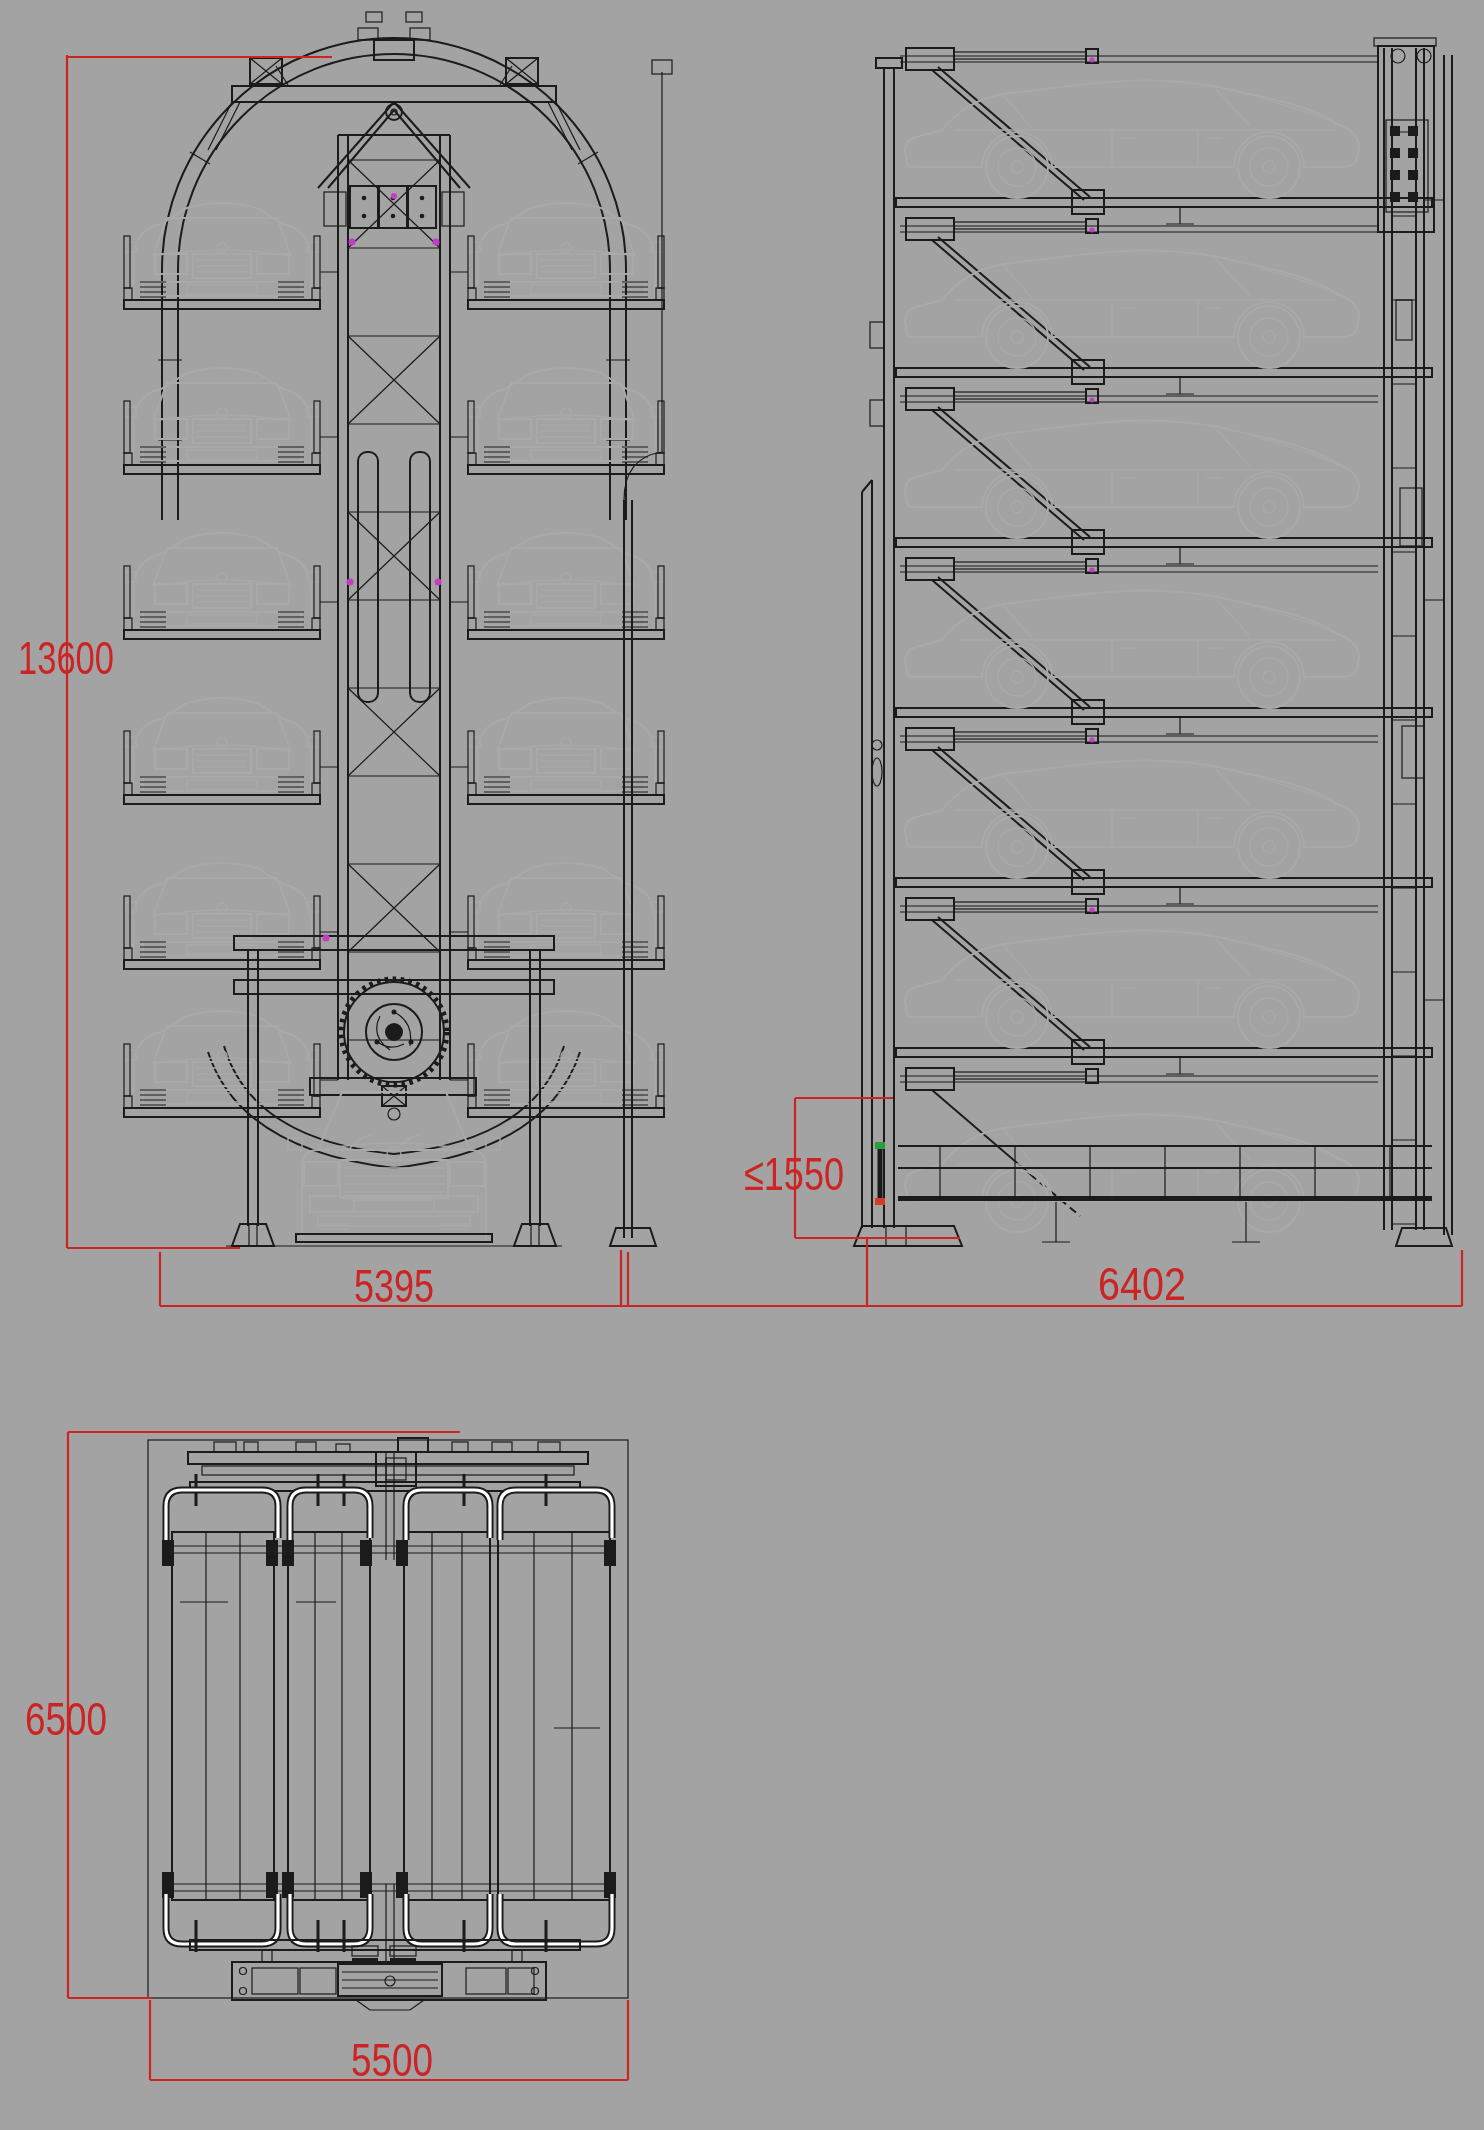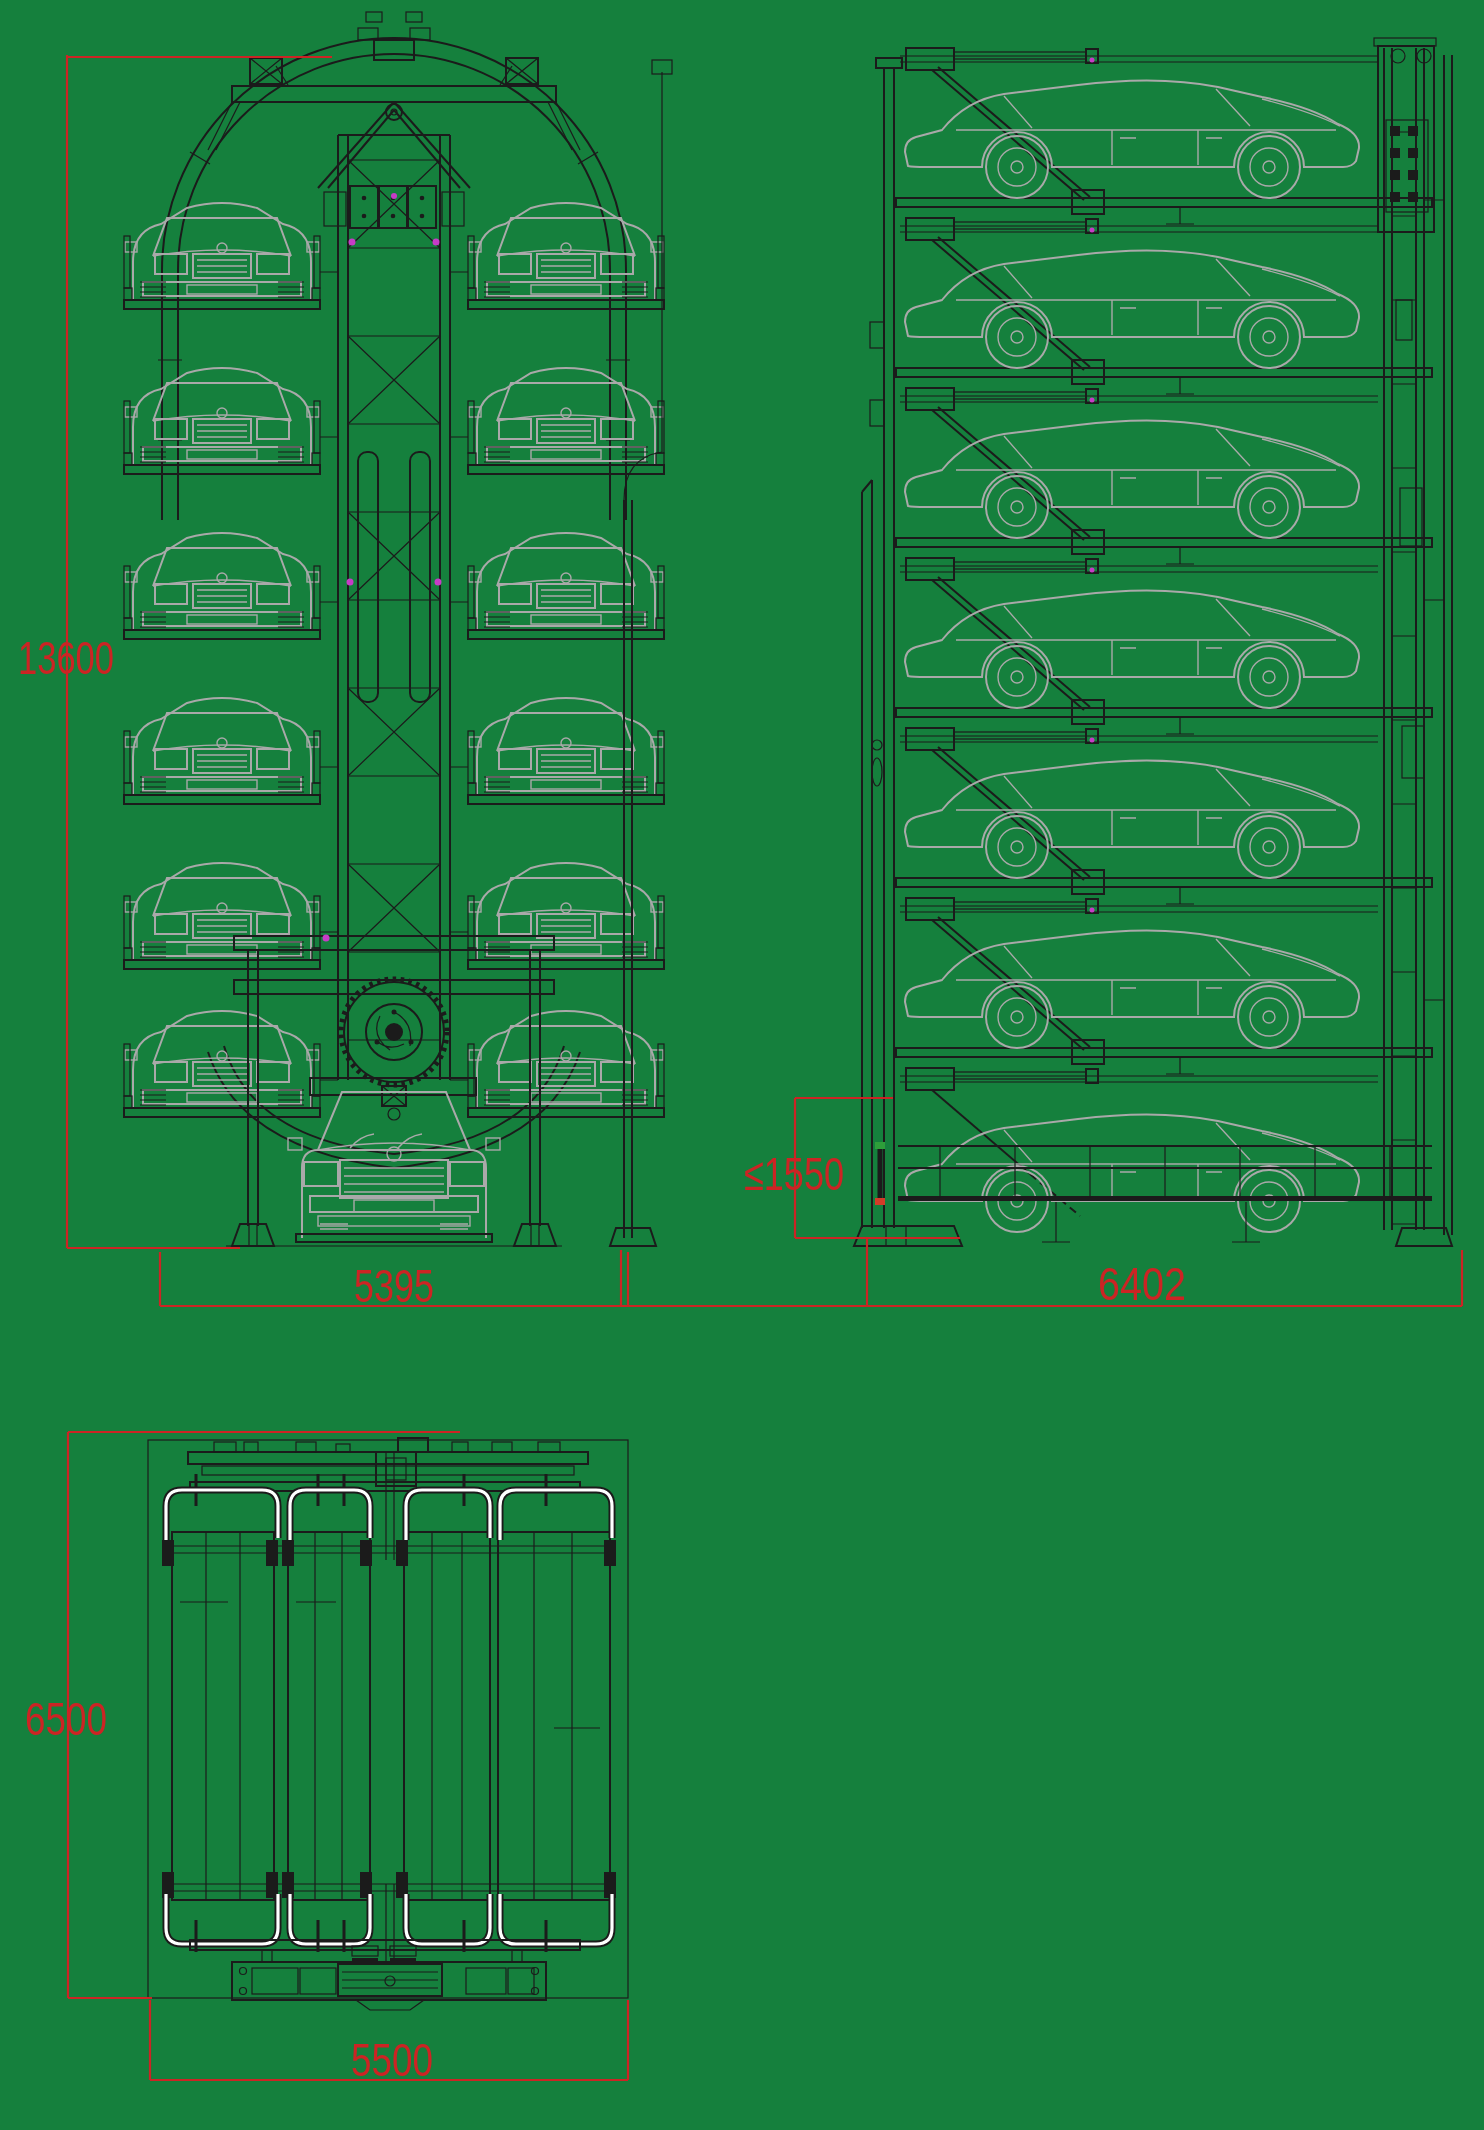--- a/index.html
+++ b/index.html
@@ -1,16 +1,16 @@
 <!DOCTYPE html>
 <html><head>
 <meta charset="utf-8">
 <style>
   html,body{margin:0;padding:0;background:#ffffff;}
-  .page{width:1484px;height:2130px;position:relative;background:#15803d;overflow:hidden;}
+  .page{width:1484px;height:2130px;position:relative;background:#a3a3a3;overflow:hidden;}
   svg{display:block;}
   .k{stroke:#1b1b1b;fill:none;stroke-width:2;}
   .k1{stroke:#1b1b1b;fill:none;stroke-width:1.2;}
   .k3{stroke:#1b1b1b;fill:none;stroke-width:3;}
   .fk{fill:#1b1b1b;stroke:none;}
   .g{stroke:#a9a9a9;fill:none;stroke-width:2;}
   .g1{stroke:#a9a9a9;fill:none;stroke-width:1.4;}
   .r{stroke:#cc2424;fill:none;stroke-width:2.2;}
   .rt{fill:#cc2424;font-family:"Liberation Sans",sans-serif;font-size:46px;}
   .m{fill:#c73cc7;stroke:none;}

